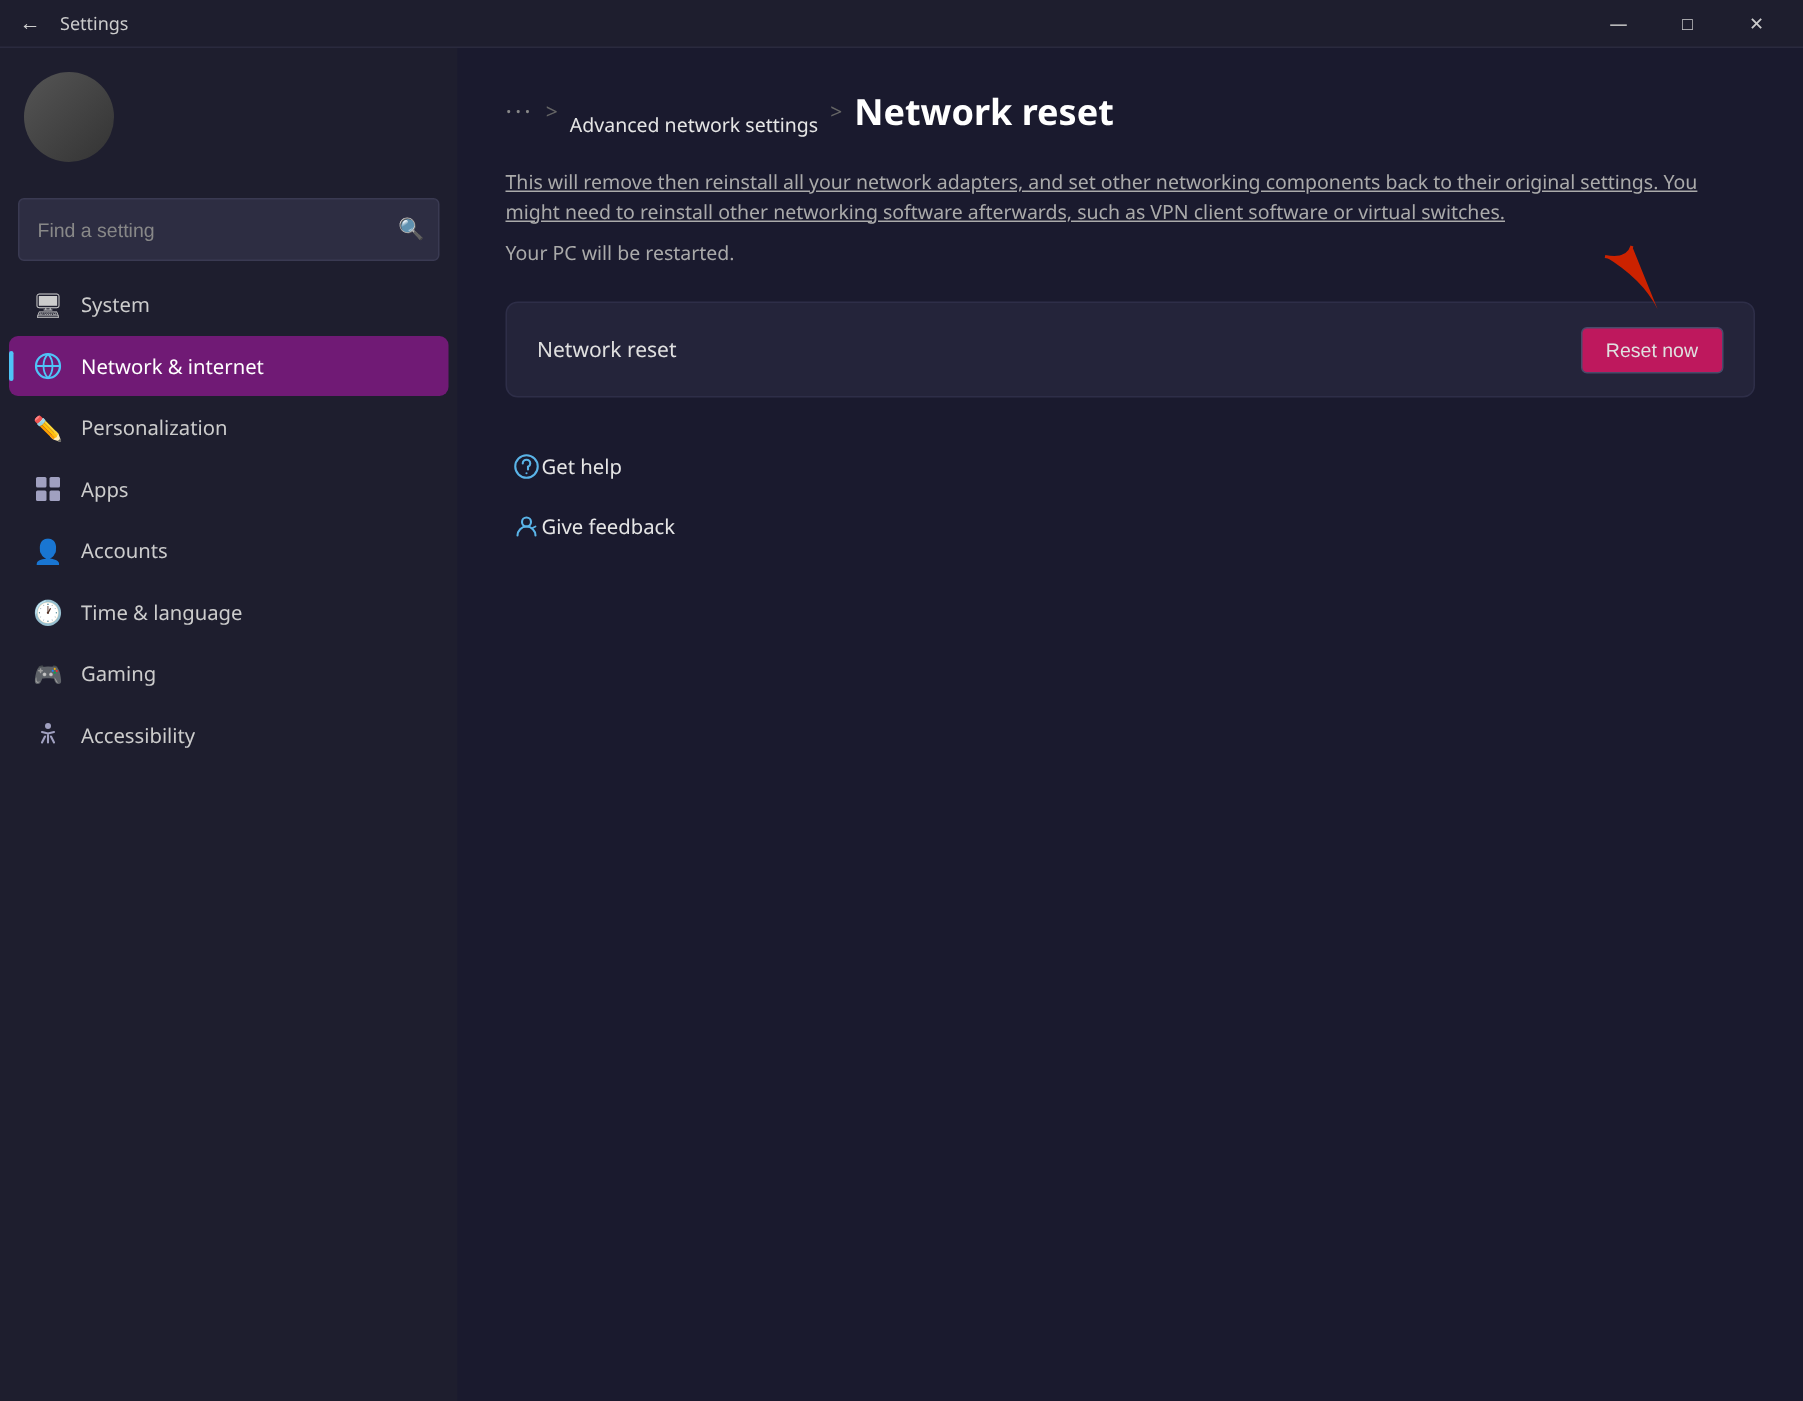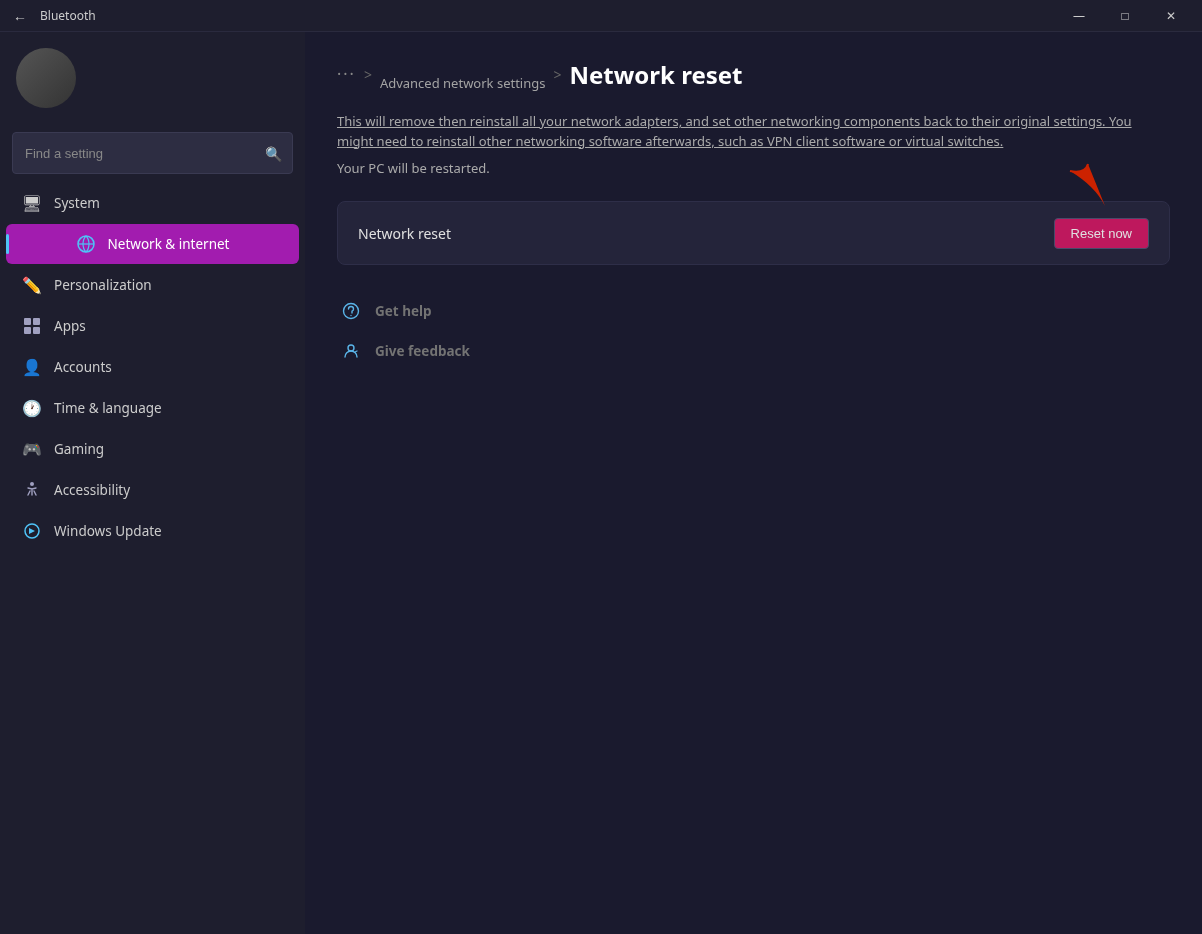--- a/index.html
+++ b/index.html
@@ -130,23 +130,22 @@
       gap: 12px;
       padding: 10px 16px;
       cursor: pointer;
       border-radius: 6px;
       margin: 1px 6px;
       font-size: 13.5px;
       color: #ccc;
       position: relative;
     }
     .nav-item.active {
-      background: #a21caf;
+      background: #701a75;
       color: #fff;
-      justify-content: center;
     }
     .nav-item.active::before {
       content: '';
       position: absolute;
       left: 0;
       top: 50%;
       transform: translateY(-50%);
       width: 3px;
       height: 20px;
       background: #4fc3f7;
@@ -181,21 +180,21 @@
     .breadcrumb-dots {
       font-size: 16px;
       color: #888;
       letter-spacing: 2px;
     }
     .breadcrumb-sep {
       color: #666;
       font-size: 14px;
     }
     .breadcrumb-link {
-      color: #a3a3a3;
+      color: #e5e5e5;
       cursor: pointer;
       margin-top: 18px;
     }
     .breadcrumb-current {
       color: #fff;
       font-weight: 700;
       font-size: 24px;
     }
 
     .description-text {
@@ -256,28 +255,27 @@
     
     .help-links {
       display: flex;
       flex-direction: column;
       gap: 4px;
       margin-top: 8px;
     }
     .help-link {
       display: flex;
       align-items: center;
-      gap: 14px;
+      gap: 0;
       padding: 8px 4px;
       cursor: pointer;
       border-radius: 4px;
       font-size: 13.5px;
-      color: #737373;
+      color: #e5e5e5;
       text-decoration: none;
-      font-weight: bold;
     }
     .help-link-icon {
       width: 20px;
       height: 20px;
       display: flex;
       align-items: center;
       justify-content: center;
       color: #5ab4e8;
       font-size: 16px;
     }
@@ -288,21 +286,21 @@
     .sidebar::-webkit-scrollbar-thumb { background: #444; border-radius: 2px; }
   </style>
 </head>
 <body>
 
 <div class="titlebar">
   <div class="titlebar-left">
     <div class="titlebar-back">
       <span>←</span>
     </div>
-    <span class="titlebar-title">Bluetooth</span>
+    <span class="titlebar-title">Settings</span>
   </div>
   <div class="titlebar-controls">
     <div class="titlebar-btn">—</div>
     <div class="titlebar-btn">□</div>
     <div class="titlebar-btn close">✕</div>
   </div>
 </div>
 
 <div class="app-container">
 
@@ -373,29 +371,20 @@
         <span class="nav-icon">
           <svg width="18" height="18" viewBox="0 0 18 18" fill="#a0a0c0">
             <circle cx="9" cy="3" r="2"></circle>
             <path d="M5 7l4 1 4-1M9 8v6M7 10l-2 4M11 10l2 4" stroke="#a0a0c0" stroke-width="1.4" fill="none" stroke-linecap="round"></path>
           </svg>
         </span>
         <span>Accessibility</span>
       </div>
 
 
-      <div class="nav-item">
-        <span class="nav-icon">
-          <svg width="18" height="18" viewBox="0 0 18 18" fill="none" stroke="#4fc3f7" stroke-width="1.5">
-            <circle cx="9" cy="9" r="7"></circle>
-            <path d="M6 6l6 3-6 3V6z" fill="#4fc3f7" stroke="none"></path>
-          </svg>
-        </span>
-        <span>Windows Update</span>
-      </div>
     </nav>
   </div>
 
   <div class="main-content">
 
     <div class="breadcrumb">
       <span class="breadcrumb-dots">···</span>
       <span class="breadcrumb-sep">&gt;</span>
       <span class="breadcrumb-link">Advanced network settings</span>
       <span class="breadcrumb-sep">&gt;</span>

